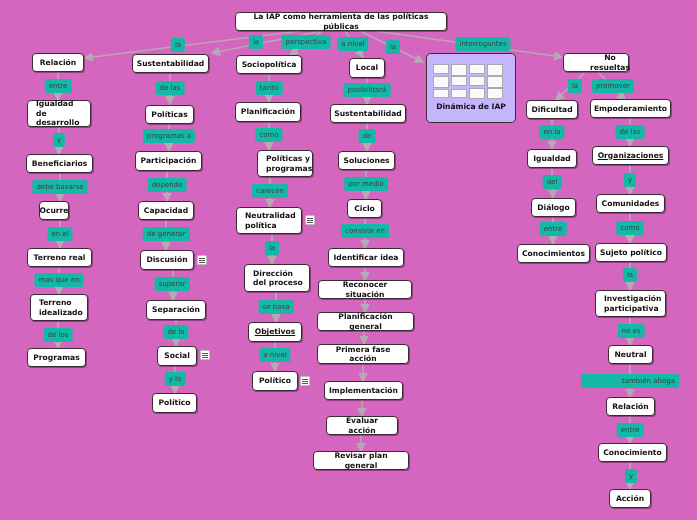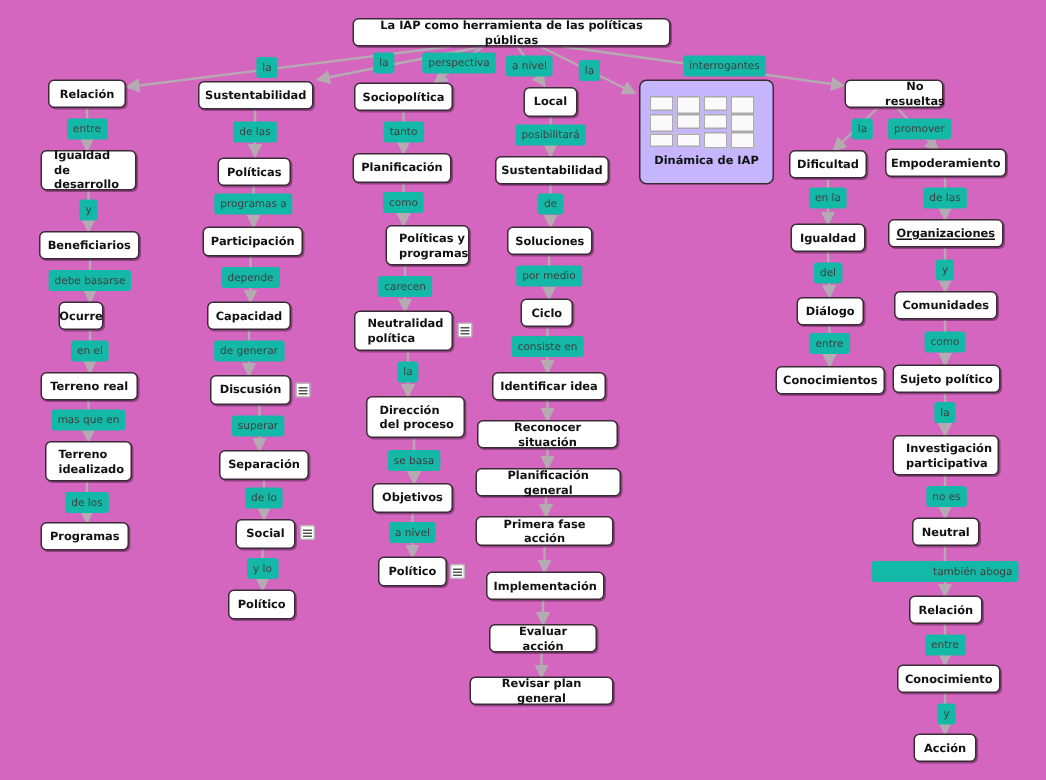--- a/index.html
+++ b/index.html
@@ -190,21 +190,21 @@
 <span class="label" style="left:270px;top:184px;">carecen</span>
 <div class="node left" style="left:236px;top:207px;width:66px;height:27px;">Neutralidad política</div>
 <span class="note" style="left:305px;top:215px;">
       <i></i>
       <i></i>
       <i></i>
     </span>
 <span class="label" style="left:272px;top:241px;">la</span>
 <div class="node left" style="left:244px;top:264px;width:66px;height:28px;">Dirección del proceso</div>
 <span class="label" style="left:276px;top:300px;">se basa</span>
-<div class="node" style="left:248px;top:322px;width:54px;height:20px;">Objetivos</div>
+<div class="node" style="left:248px;top:322px;width:54px;height:20px;text-decoration:underline;">Objetivos</div>
 <span class="label" style="left:275px;top:348px;">a nivel</span>
 <div class="node" style="left:252px;top:371px;width:46px;height:20px;">Político</div>
 <span class="note" style="left:300px;top:376px;">
       <i></i>
       <i></i>
       <i></i>
     </span>
 
 <div class="node" style="left:349px;top:58px;width:36px;height:20px;">Local</div>
 <span class="label" style="left:367px;top:83px;">posibilitará</span>

